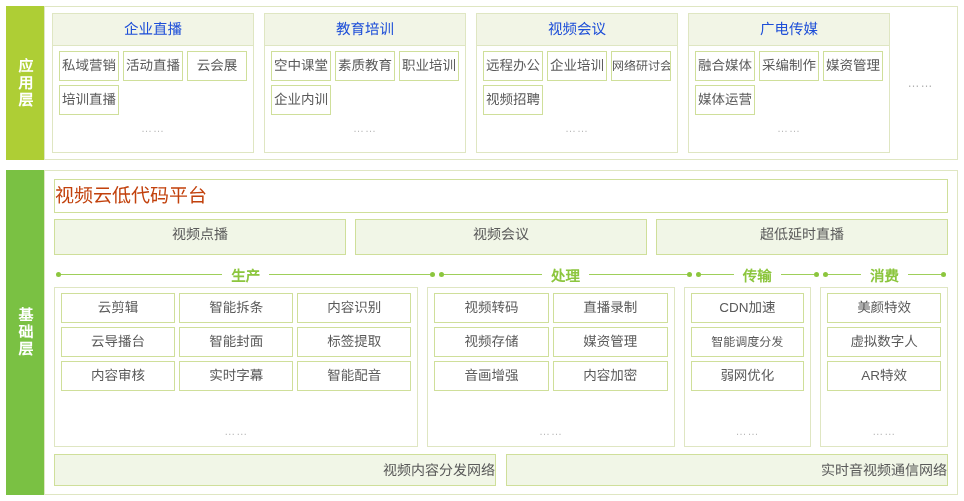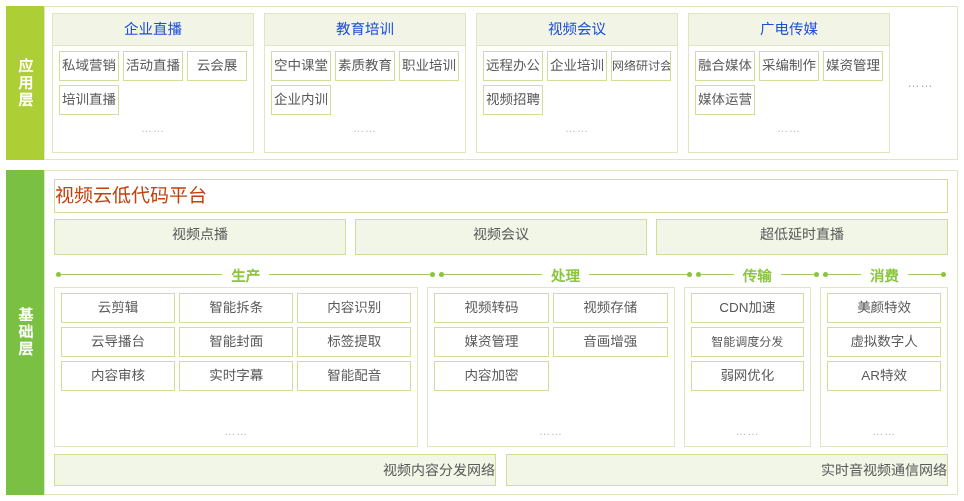--- a/index.html
+++ b/index.html
@@ -289,20 +289,21 @@
               <div class="cell">标签提取</div>
               <div class="cell">内容审核</div>
               <div class="cell">实时字幕</div>
               <div class="cell">智能配音</div>
             </div>
             <div class="dots" style="margin-top: auto;">……</div>
           </div>
           <div class="stage-box" style="flex: 2.05 1 0px; margin-right: 9px;">
             <div class="stage-grid g2">
               <div class="cell">视频转码</div>
+              <div class="cell">直播录制</div>
               <div class="cell">视频存储</div>
               <div class="cell">媒资管理</div>
               <div class="cell">音画增强</div>
               <div class="cell">内容加密</div>
             </div>
             <div class="dots" style="margin-top: auto;">……</div>
           </div>
           <div class="stage-box" style="flex: 1 1 0px; margin-right: 9px;">
             <div class="stage-grid g1">
               <div class="cell">CDN加速</div>

